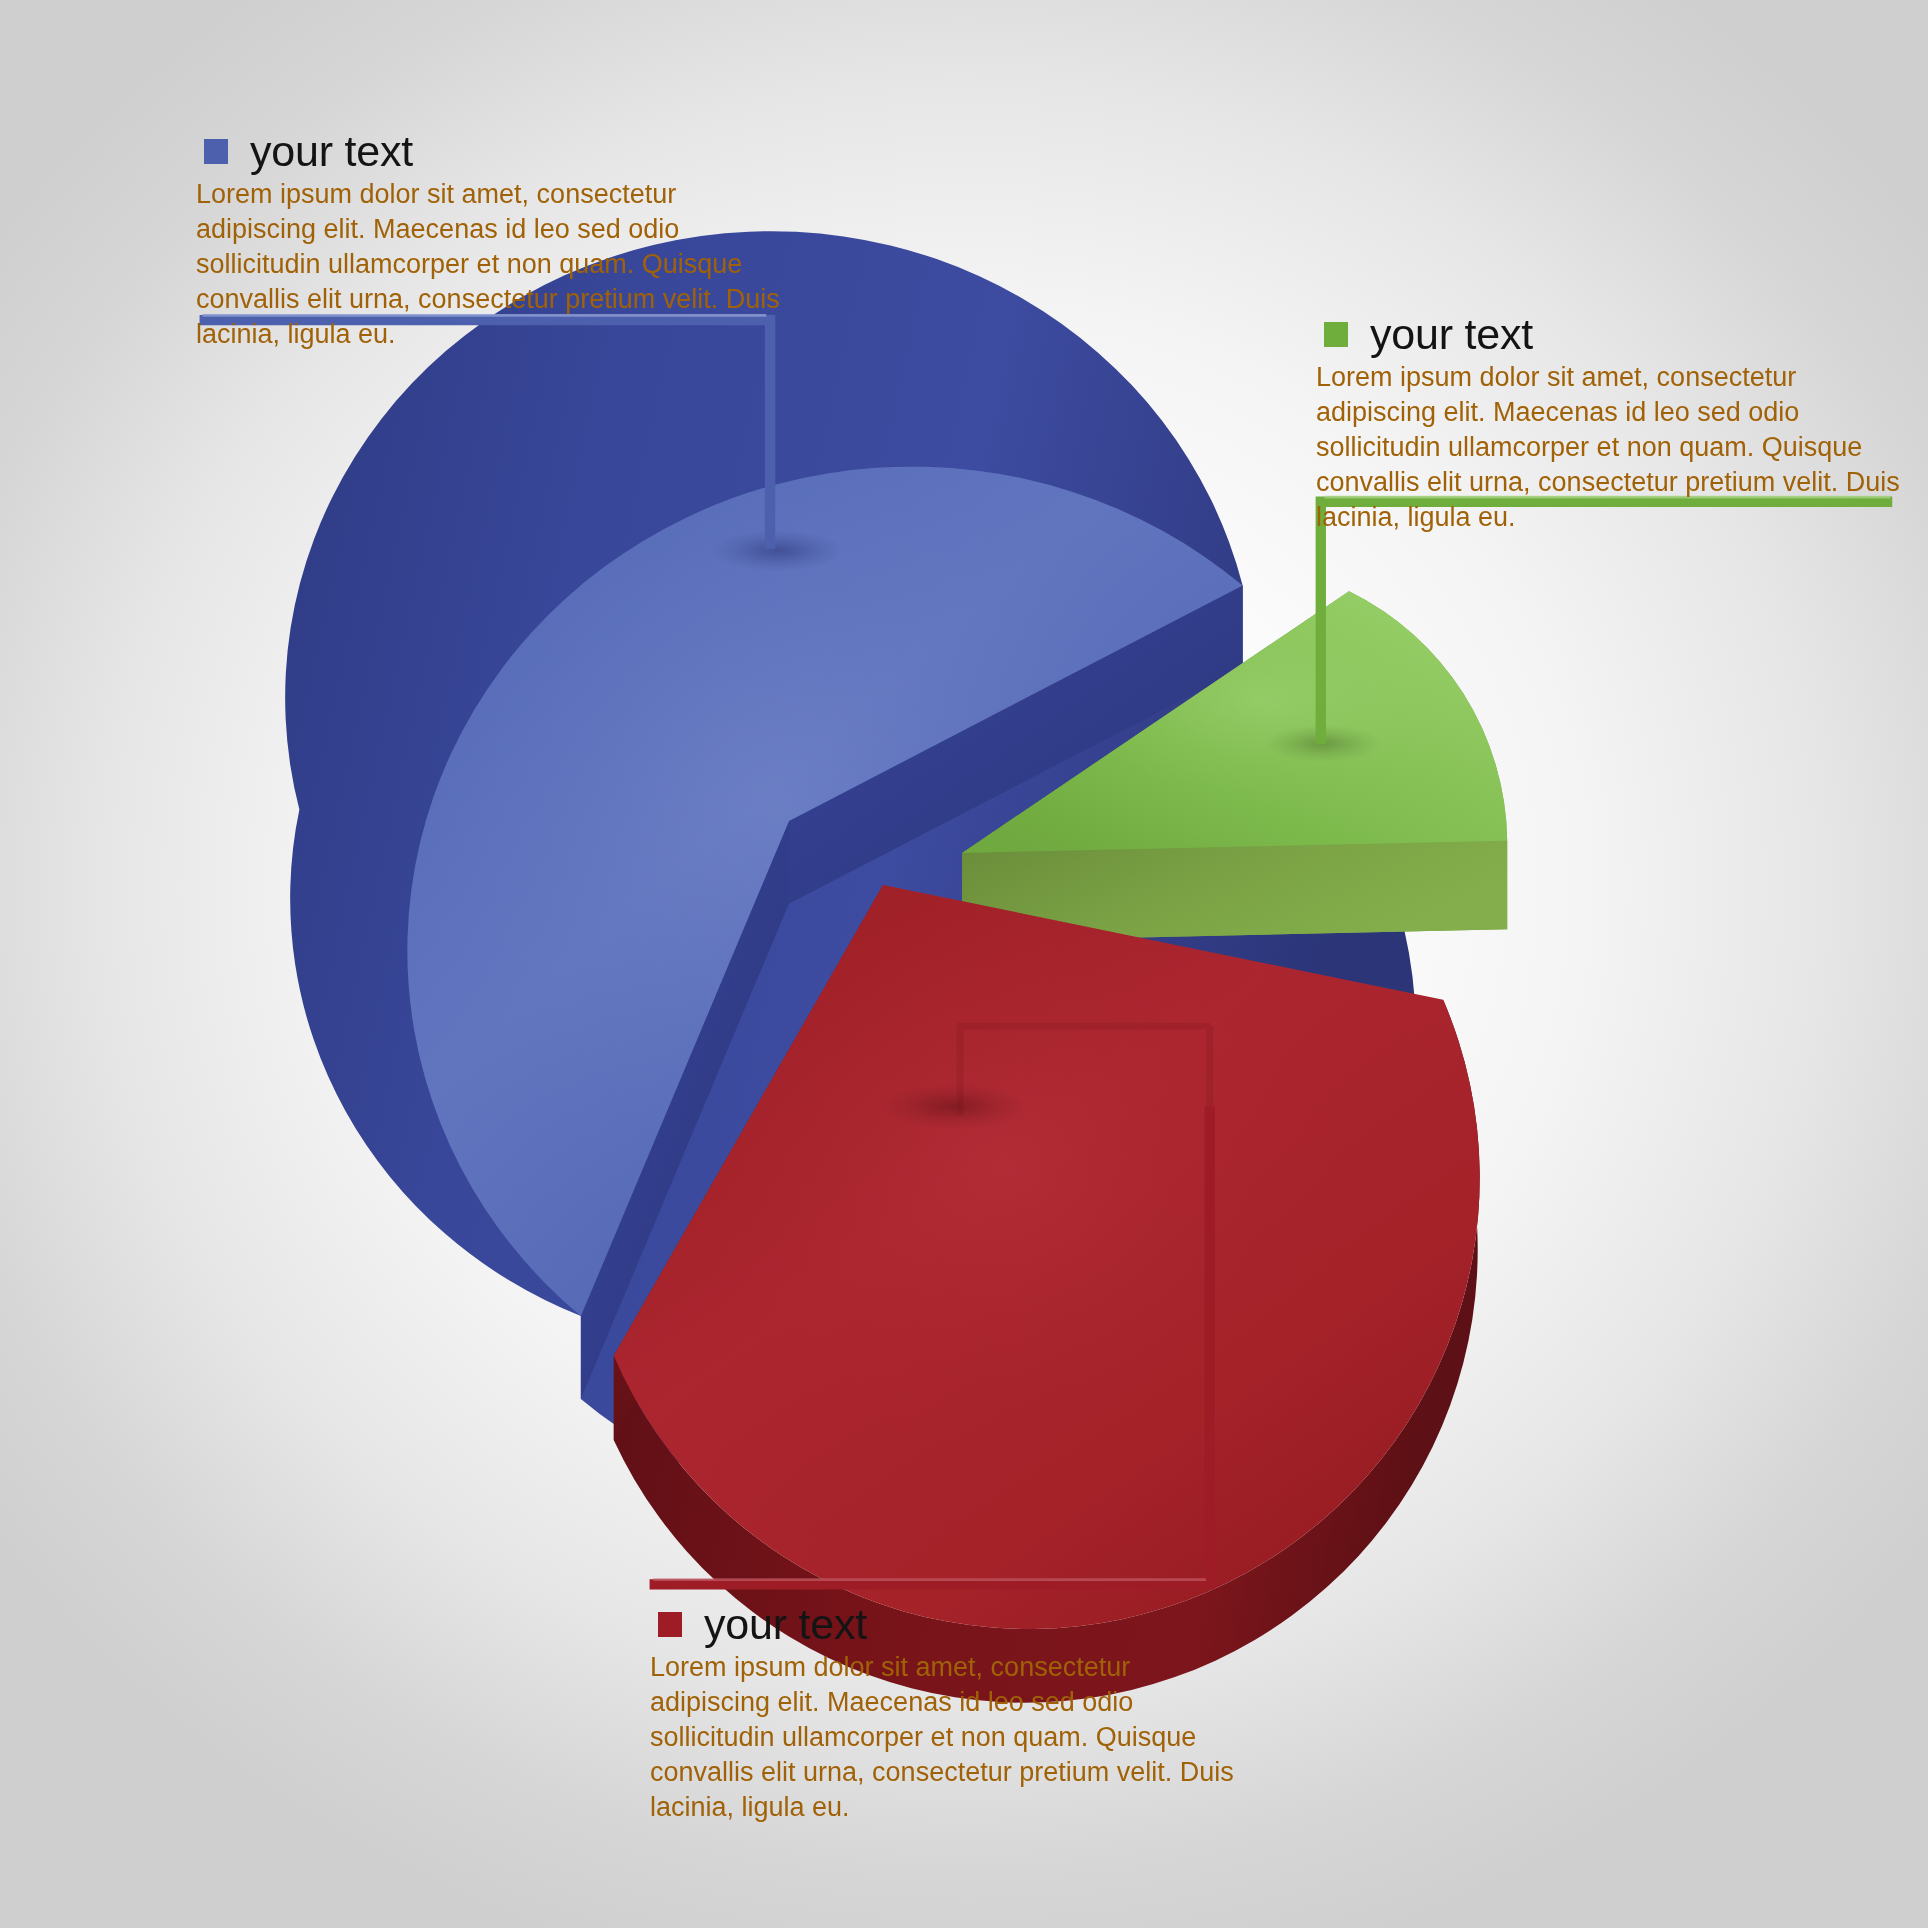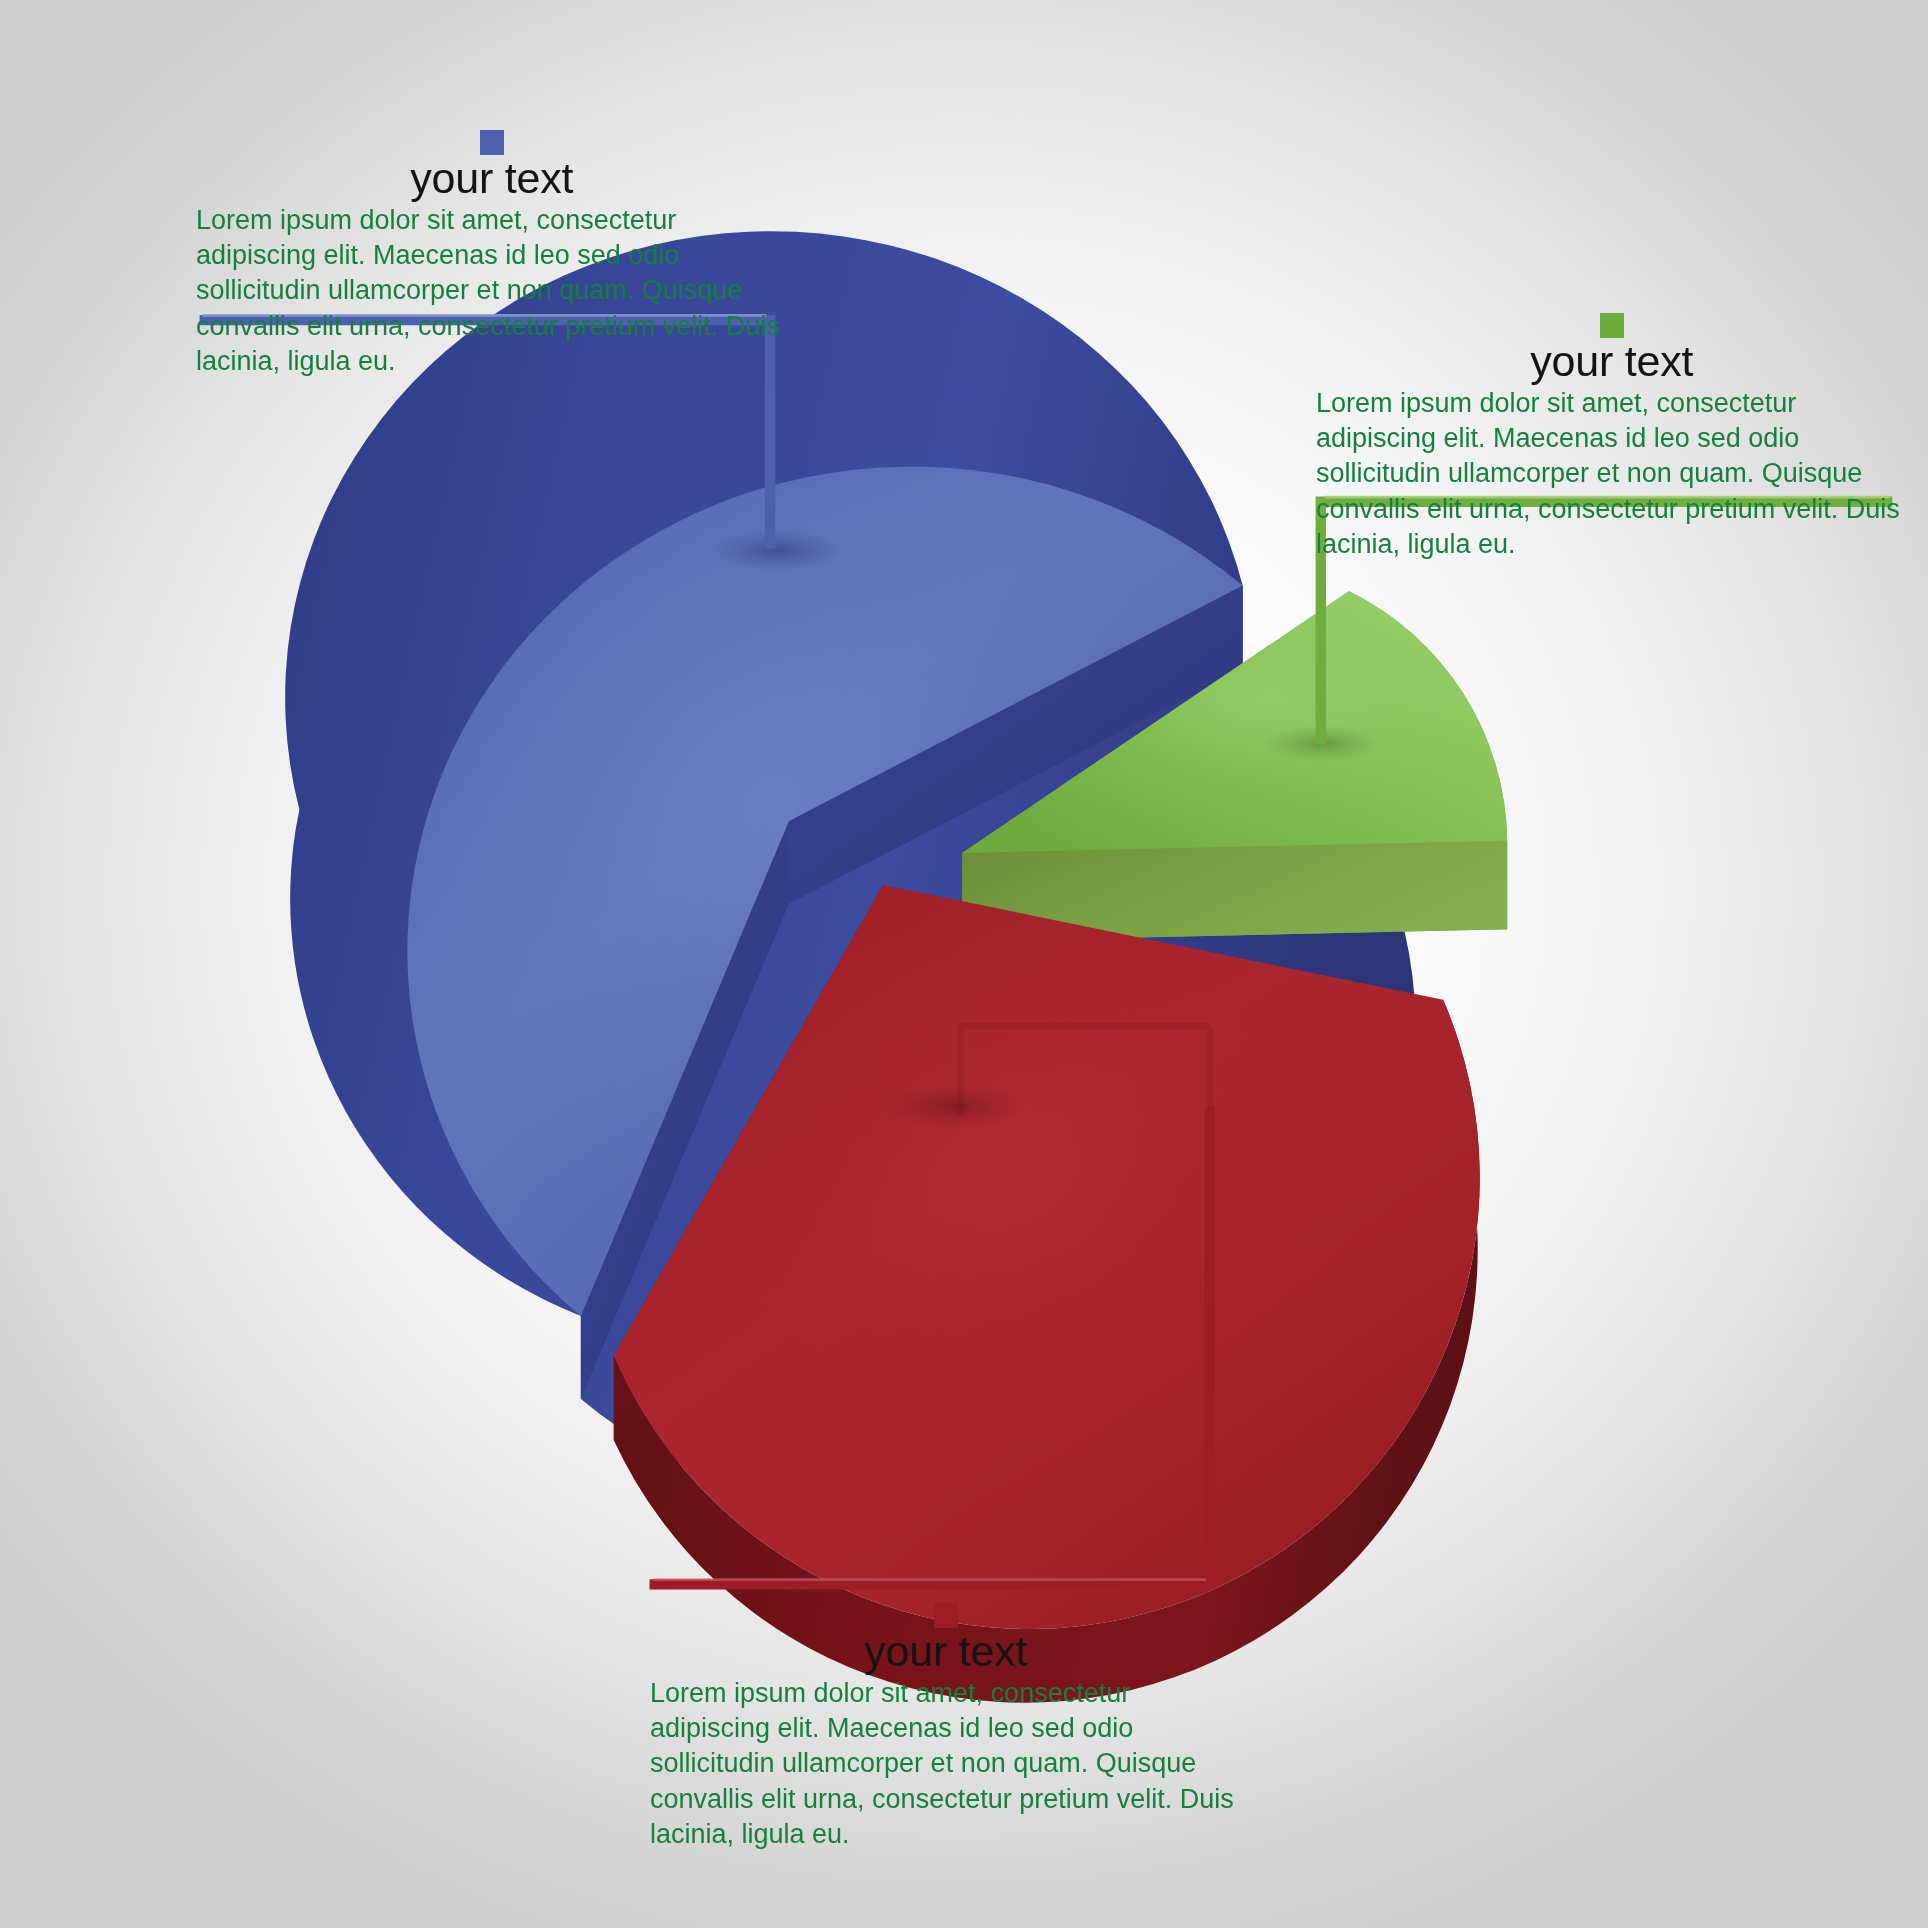--- a/index.html
+++ b/index.html
@@ -31,42 +31,41 @@
     height: 1928px;
   }
 
   
   .label-block {
     position: absolute;
   }
   .label-head {
     display: flex;
     align-items: center;
-    gap: 2px;
+    gap: 22px;
     margin: 0 0 3.8px 0;
-    flex-direction: column;
   }
   .swatch {
     width: 24.5px;
     height: 24.5px;
     flex: 0 0 auto;
     display: block;
   }
   .label-title {
     font-size: 43px;
     font-weight: 400;
     color: #141414;
     line-height: 1.0;
     letter-spacing: -0.2px;
     white-space: nowrap;
   }
   .label-body {
     font-size: 27px;
     line-height: 1.30;
-    color: #15803d;
+    color: #a16207;
     margin: 0;
   }
 
   #block-blue {
     left: 196px;
     top: 130px;
     width: 584px;
   }
   #block-blue .label-head { margin-left: 7.5px; }
 

